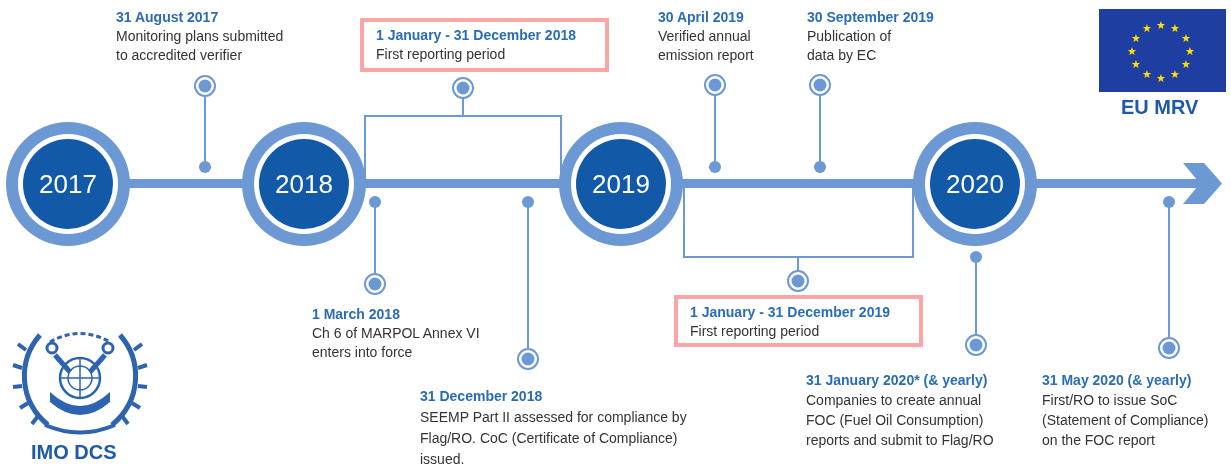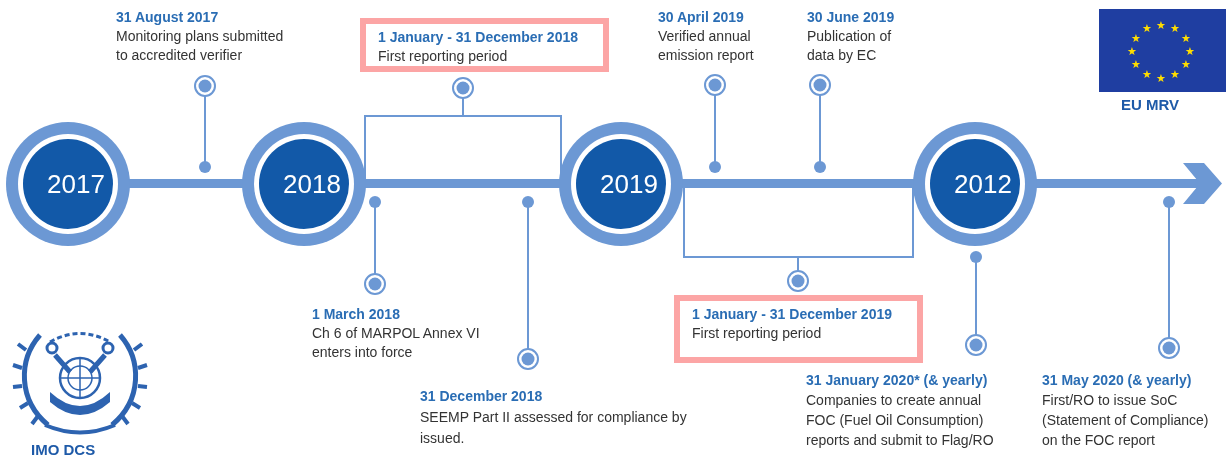--- a/index.html
+++ b/index.html
@@ -2,23 +2,23 @@
 <html><head>
 <meta charset="utf-8">
 <style>
   html, body { margin: 0; padding: 0; background: #ffffff; }
   body { width: 1231px; height: 471px; position: relative; overflow: hidden;
          font-family: "Liberation Sans", sans-serif; }
   #canvas { position: absolute; left: 0; top: 0; width: 1231px; height: 471px; }
   .lbl { position: absolute; font-size: 14px; line-height: 19px; color: #333333; white-space: nowrap; }
   .lbl .date { color: #2a6db4; font-weight: bold; display: block; }
   .lbl .desc { display: block; }
-  .redbox { position: absolute; border: 6px solid #fca5a5; box-sizing: border-box; padding: 4px 0 0 12px; }
-  .yr { position: absolute; color: #ffffff; font-size: 26px; text-align: center; width: 100px; padding-left: 8px; }
-  .logo-caption { position: absolute; font-weight: bold; color: #1e5aa8; font-size: 15px; }
+  .redbox { position: absolute; border: 4px solid #fca5a5; box-sizing: border-box; padding: 4px 0 0 12px; }
+  .yr { position: absolute; color: #ffffff; font-size: 26px; text-align: center; width: 100px; }
+  .logo-caption { position: absolute; font-weight: bold; color: #1e5aa8; font-size: 20px; }
 </style>
 </head>
 <body>
 
 <div id="canvas">
   <svg width="1231" height="471" style="position:absolute;left:0;top:0">
 
     <g>
       <rect x="60" y="179" width="1140" height="9" fill="#6c98d4"></rect>
       <polygon points="1183,163 1204,163 1222,183.5 1204,204 1183,204 1200,183.5" fill="#6c98d4"></polygon>
@@ -138,21 +138,21 @@
       <line x1="60" y1="378" x2="100" y2="378" stroke-width="1.5"></line>
       <line x1="80" y1="358" x2="80" y2="398" stroke-width="1.5"></line>
 
       <path d="M50,392 Q80,420 110,392 L110,402 Q80,428 50,402 Z" stroke="none"></path>
     </g>
   </svg>
 
   <div class="yr" style="left:18px;top:169px">2017</div>
   <div class="yr" style="left:254px;top:169px">2018</div>
   <div class="yr" style="left:571px;top:169px">2019</div>
-  <div class="yr" style="left:925px;top:169px">2012</div>
+  <div class="yr" style="left:925px;top:169px">2020</div>
 
   <div class="lbl" style="left:116px;top:8px">
     <span class="date">31 August 2017</span>
     <span class="desc">Monitoring plans submitted</span>
     <span class="desc">to accredited verifier</span>
   </div>
 
   <div class="redbox" style="left:360px;top:18px;width:249px;height:54px">
     <div class="lbl" style="position:static">
       <span class="date">1 January - 31 December 2018</span>
@@ -160,38 +160,39 @@
     </div>
   </div>
 
   <div class="lbl" style="left:658px;top:8px">
     <span class="date">30 April 2019</span>
     <span class="desc">Verified annual</span>
     <span class="desc">emission report</span>
   </div>
 
   <div class="lbl" style="left:807px;top:8px">
-    <span class="date">30 June 2019</span>
+    <span class="date">30 September 2019</span>
     <span class="desc">Publication of</span>
     <span class="desc">data by EC</span>
   </div>
 
   <div class="lbl" style="left:312px;top:305px">
     <span class="date">1 March 2018</span>
     <span class="desc">Ch 6 of MARPOL Annex VI</span>
     <span class="desc">enters into force</span>
   </div>
 
   <div class="lbl" style="left:420px;top:386px;line-height:21px">
     <span class="date">31 December 2018</span>
     <span class="desc">SEEMP Part II assessed for compliance by</span>
+    <span class="desc">Flag/RO. CoC (Certificate of Compliance)</span>
     <span class="desc">issued.</span>
   </div>
 
-  <div class="redbox" style="left:674px;top:295px;width:249px;height:68px">
+  <div class="redbox" style="left:674px;top:295px;width:249px;height:52px">
     <div class="lbl" style="position:static">
       <span class="date">1 January - 31 December 2019</span>
       <span class="desc">First reporting period</span>
     </div>
   </div>
 
   <div class="lbl" style="left:806px;top:370px;line-height:20px">
     <span class="date">31 January 2020* (&amp; yearly)</span>
     <span class="desc">Companies to create annual</span>
     <span class="desc">FOC (Fuel Oil Consumption)</span>

